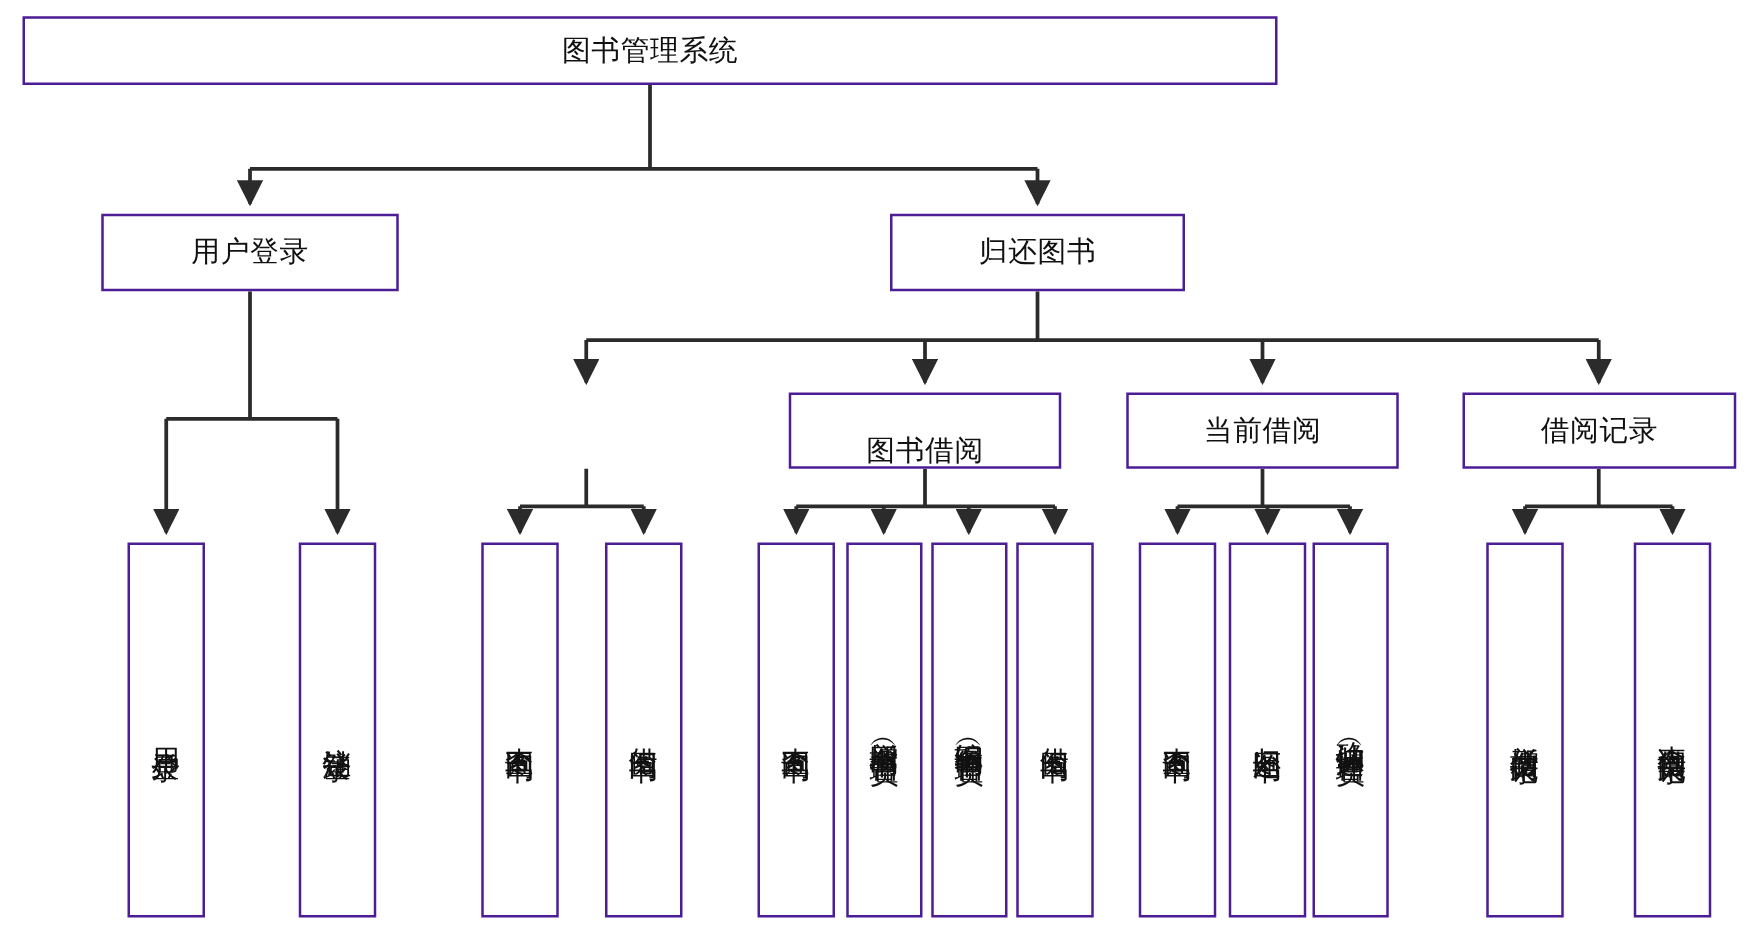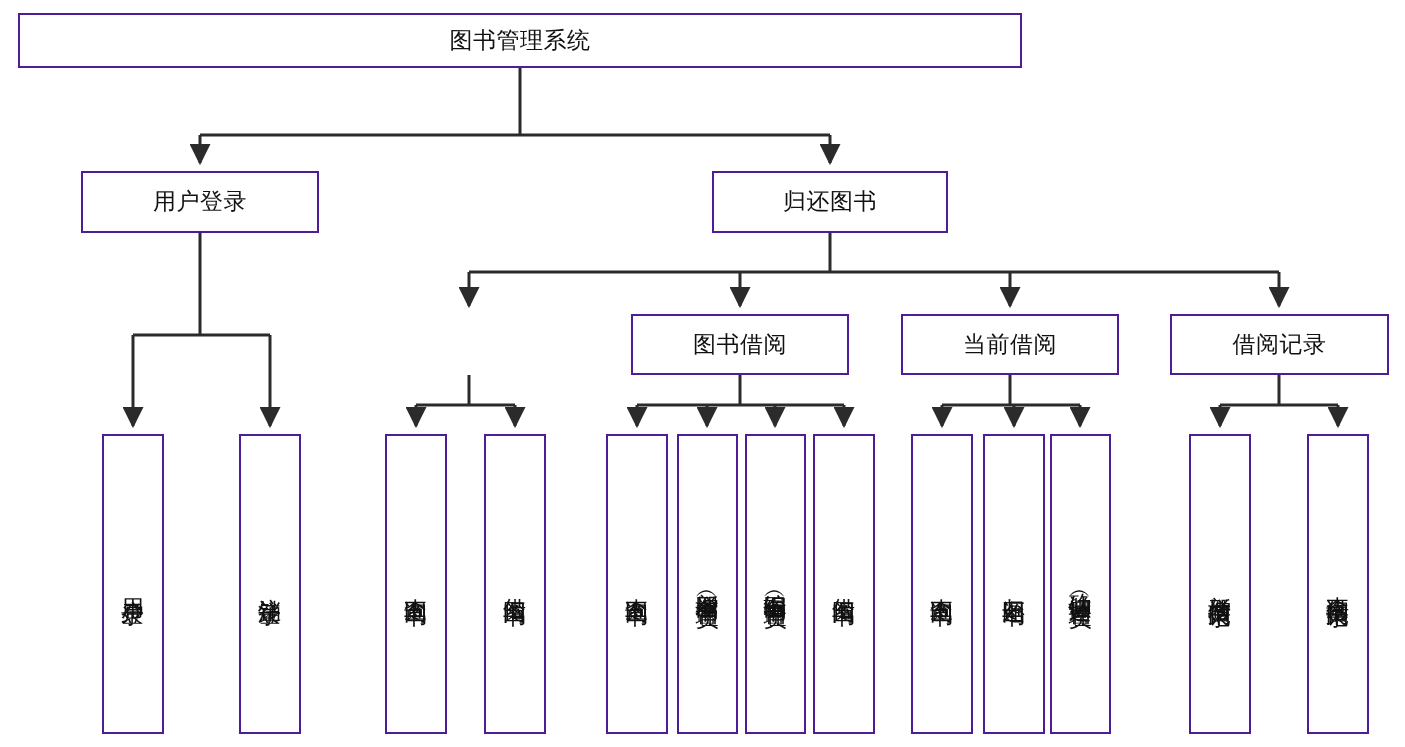--- a/index.html
+++ b/index.html
@@ -138,21 +138,21 @@
     <span>图书管理系统</span>
   </div>
 
   <div class="node horiz" style="left:81px; top:171px; width:238px; height:62px;">
     <span>用户登录</span>
   </div>
   <div class="node horiz" style="left:712px; top:171px; width:236px; height:62px;">
     <span>归还图书</span>
   </div>
 
-  <div class="node horiz" style="left:631px; top:314px; width:218px; height:61px;">
+  <div class="node horiz" style="left:631px; top:314px; width:218px; height:61px;align-items:flex-end;">
     <span>图书借阅</span>
   </div>
   <div class="node horiz" style="left:1170px; top:314px; width:219px; height:61px;">
     <span>借阅记录</span>
   </div>
   <div class="node horiz" style="left:901px; top:314px; width:218px; height:61px;">
     <span>当前借阅</span>
   </div>
 
   <div class="node vert" style="left:102px; top:434px; width:62px; height:300px;">

